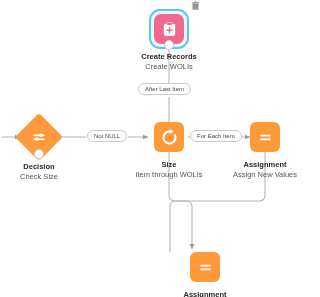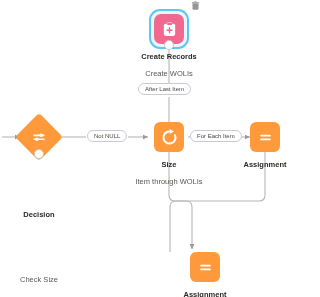--- a/index.html
+++ b/index.html
@@ -49,21 +49,21 @@
     background:#ffffff;border:1px solid #c9c9c9;box-sizing:border-box;
   }
 
   
   .title{
     margin-top:9px;font-size:7.5px;font-weight:bold;color:#2b2826;
     white-space:nowrap;line-height:1.15;text-align:center;
   }
   .subtitle{
     font-size:7.5px;color:#5a5754;white-space:nowrap;
-    line-height:1.3;text-align:center;margin-top:7px;
+    line-height:1.3;text-align:center;
   }
 
   
   .trash{position:absolute;right:-16px;top:-13px;width:9px;height:10px;}
 
   
   .pill{
     position:absolute;
     border:1px solid #c6cbd1;border-radius:9px;background:#ffffff;
     font-size:6px;color:#4a4745;
@@ -123,21 +123,21 @@
       <svg class="trash" viewBox="0 0 24 26">
         <rect x="4" y="6" width="16" height="17" rx="2" fill="#969696"></rect>
         <rect x="2" y="3" width="20" height="3.4" rx="1.5" fill="#969696"></rect>
         <rect x="9" y="0.5" width="6" height="3" rx="1.2" fill="#969696"></rect>
       </svg>
     </div>
     <div class="title">Create Records</div>
     <div class="subtitle">Create WOLIs</div>
   </div>
 
-  <div class="node" style="left:20px;top:120px;width:38px;gap:48px;">
+  <div class="node" style="left:20px;top:120px;width:38px;">
     <div class="shape" style="width:34px;height:34px;">
       <div class="diamond">
         <svg class="glyph" width="17" height="17" viewBox="0 0 24 24">
           <rect x="4" y="7.5" width="16" height="2.3" rx="1.1" fill="#ffffff"></rect>
           <rect x="4" y="13" width="16" height="2.3" rx="1.1" fill="#ffffff"></rect>
           <circle cx="15" cy="8.6" r="2.5" fill="#ffffff"></circle>
           <circle cx="9" cy="14.1" r="2.5" fill="#ffffff"></circle>
         </svg>
       </div>
       <div class="handle" style="bottom:-5px;"></div>
@@ -162,20 +162,21 @@
   <div class="node" style="left:250px;top:122px;width:30px;">
     <div class="shape">
       <div class="sq">
         <svg width="17" height="17" viewBox="0 0 24 24">
           <rect x="4.5" y="8" width="15" height="2.6" rx="1.3" fill="#ffffff"></rect>
           <rect x="4.5" y="13.4" width="15" height="2.6" rx="1.3" fill="#ffffff"></rect>
         </svg>
       </div>
     </div>
     <div class="title">Assignment</div>
+    <div class="subtitle">Assign New Values</div>
   </div>
 
   <div class="node" style="left:190px;top:252px;width:30px;">
     <div class="shape">
       <div class="sq">
         <svg width="17" height="17" viewBox="0 0 24 24">
           <rect x="4.5" y="8" width="15" height="2.6" rx="1.3" fill="#ffffff"></rect>
           <rect x="4.5" y="13.4" width="15" height="2.6" rx="1.3" fill="#ffffff"></rect>
         </svg>
       </div>

